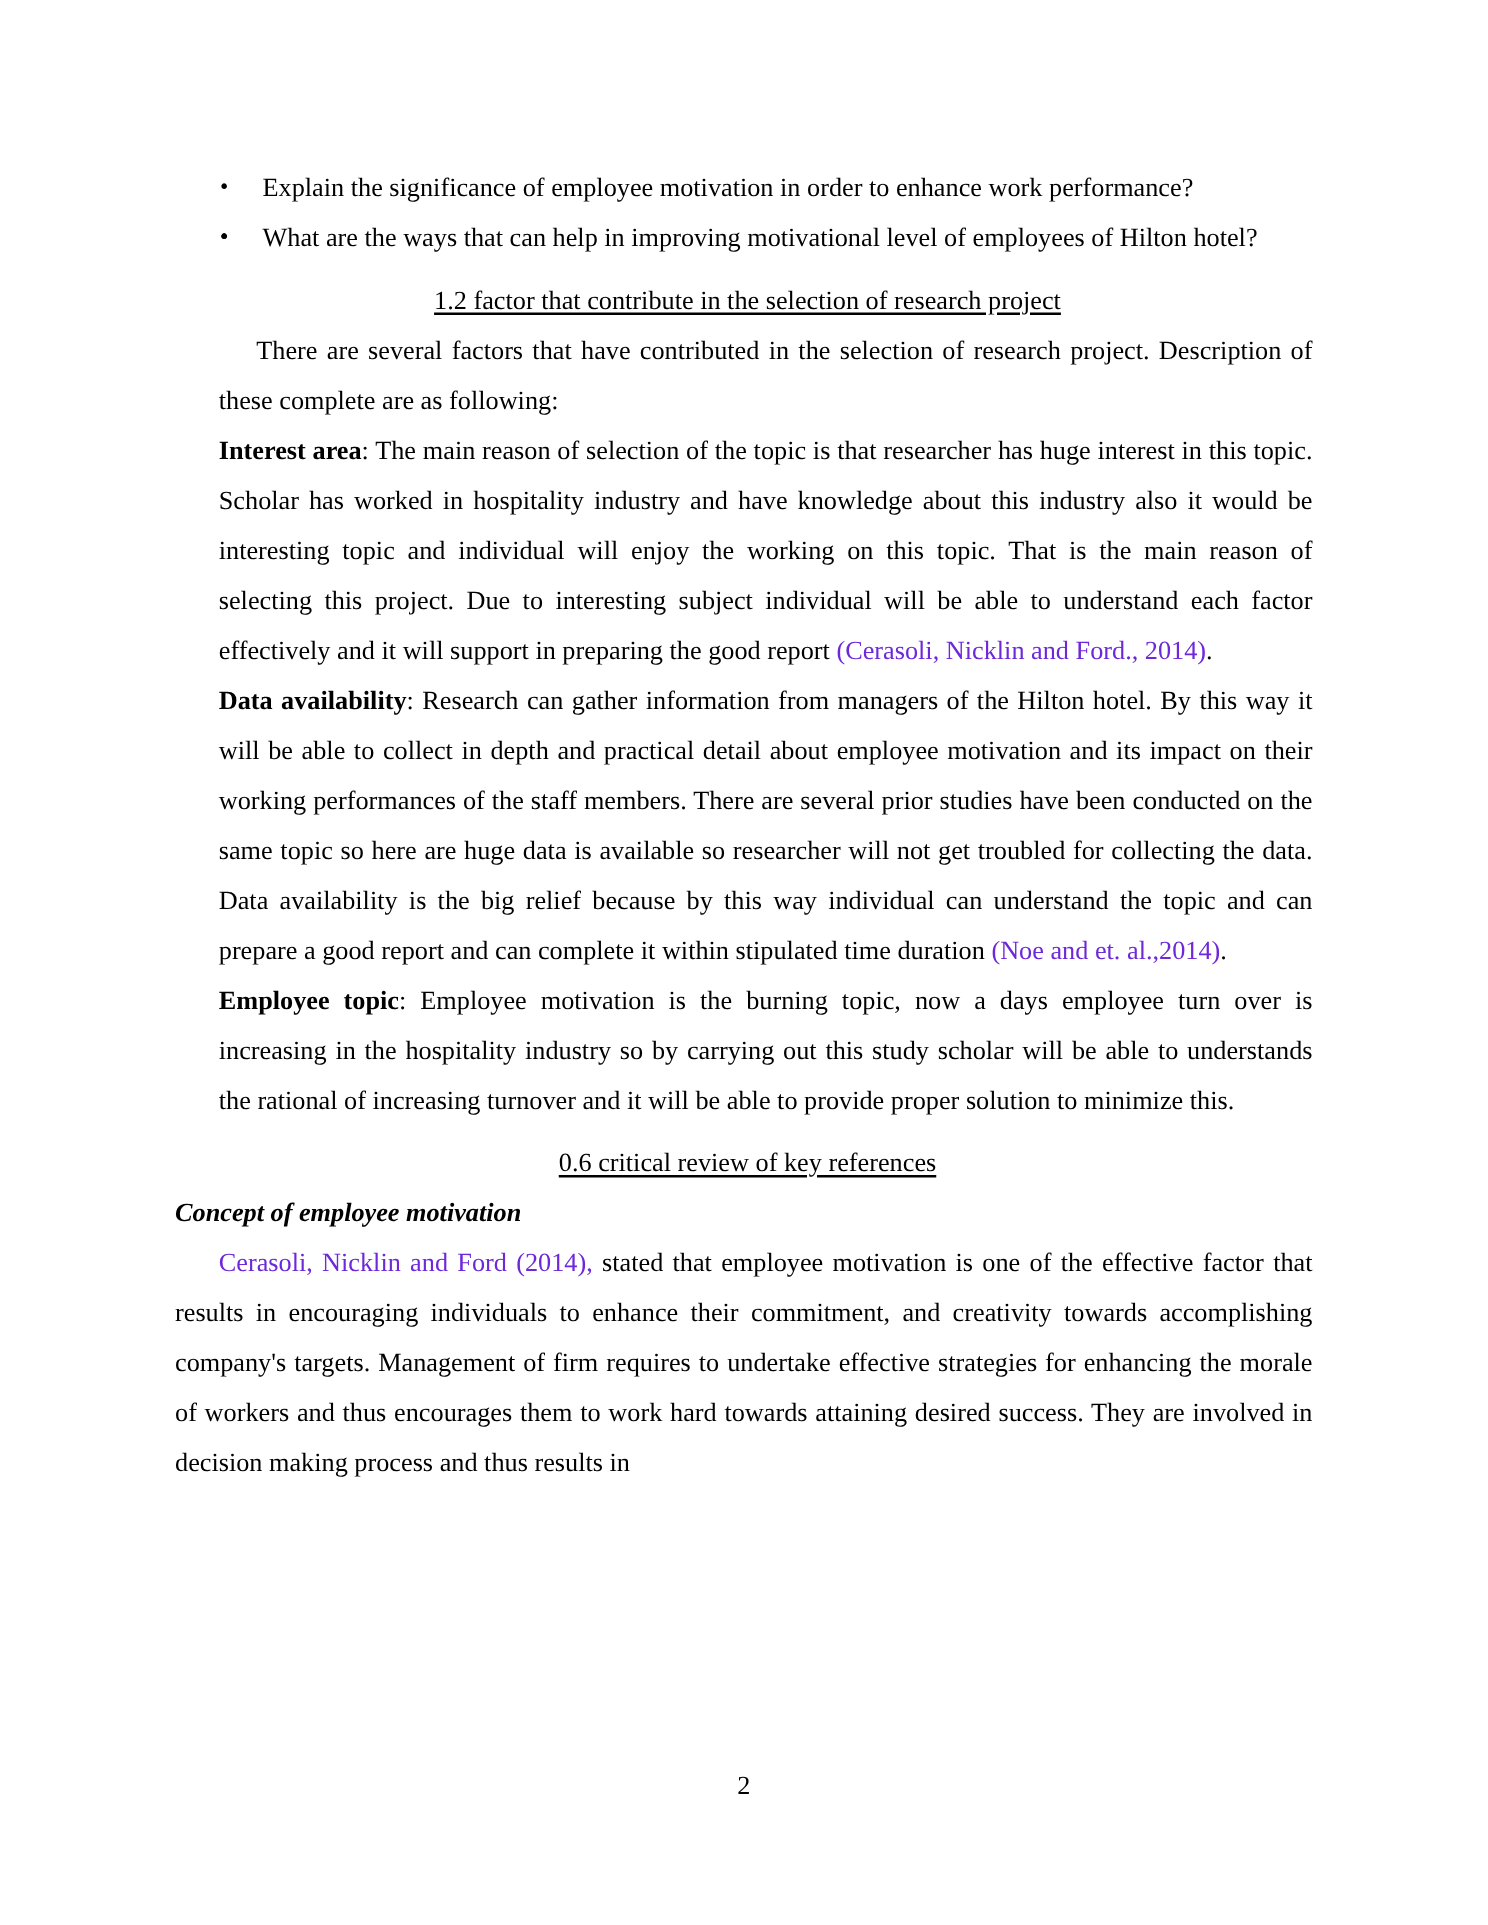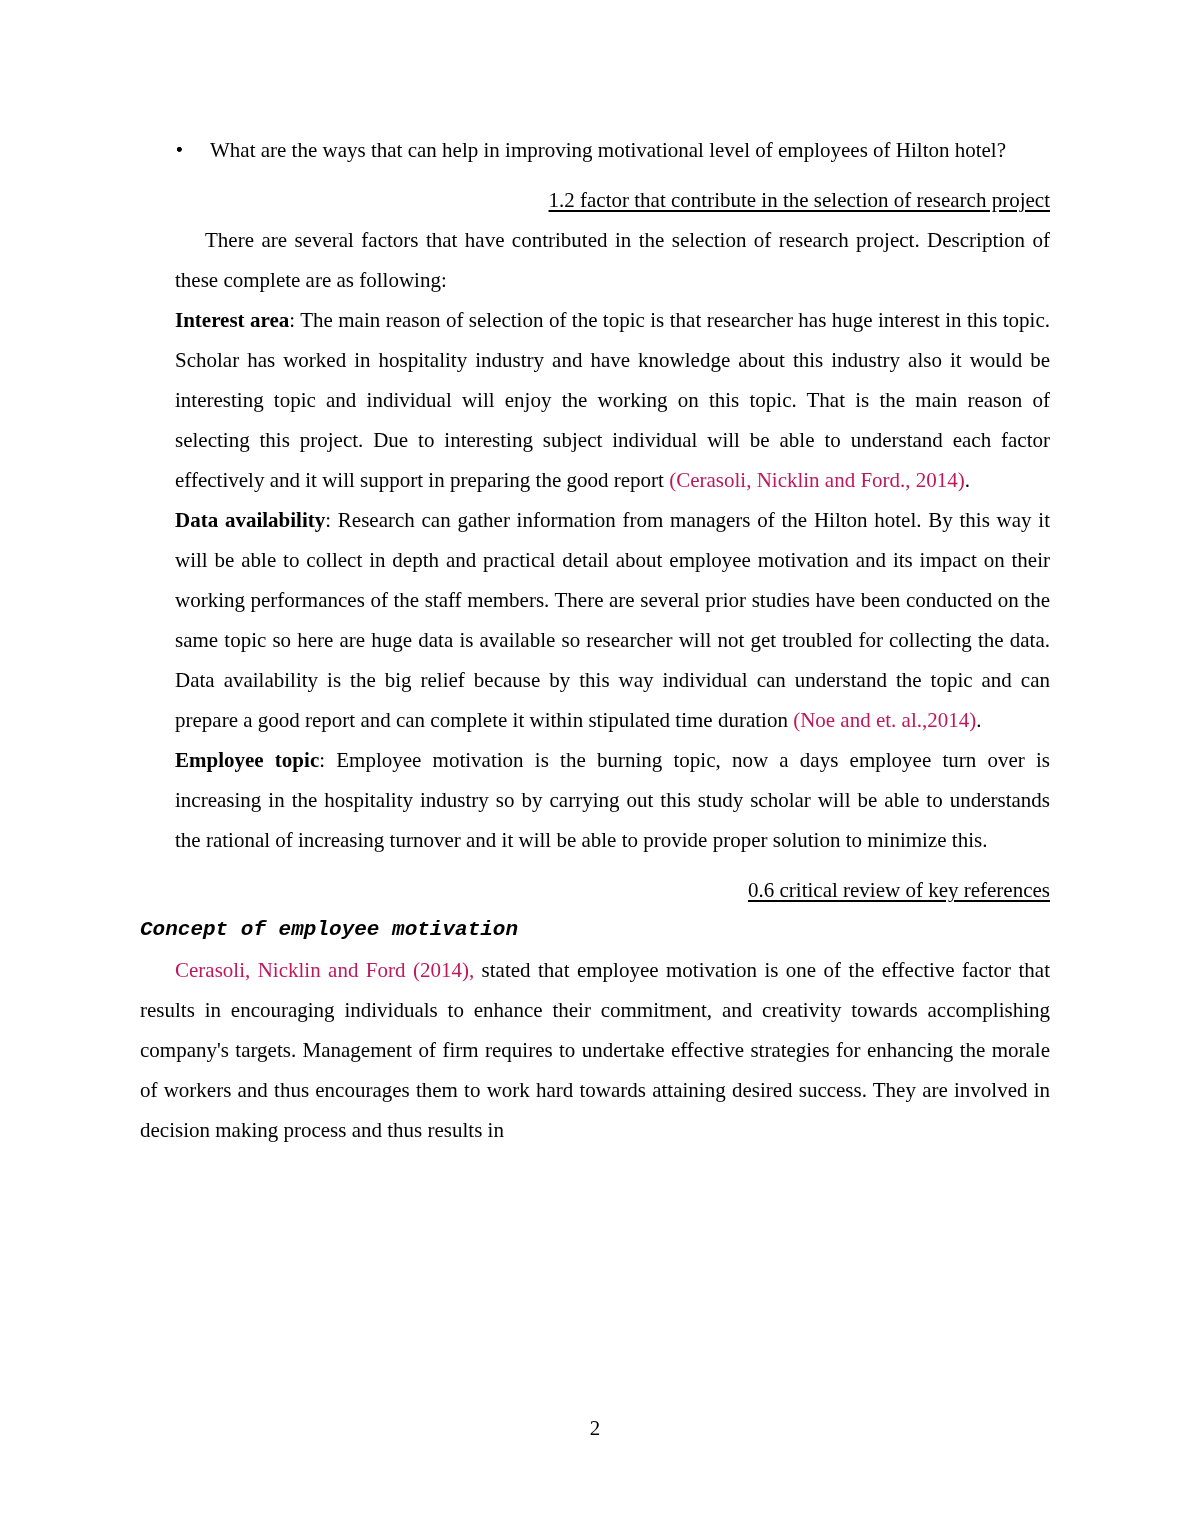--- a/index.html
+++ b/index.html
@@ -46,36 +46,35 @@
     top: 0;
     font-size: 19px;
     line-height: 40px;
   }
 
   
   .section-heading {
     font-size: 21px;
     line-height: 40px;
     margin: 10px 0 0 6px;
-    text-align: right;
+    text-align: center;
   }
   .section-heading .heading-text {
     text-decoration: underline;
     text-underline-offset: 3px;
   }
 
   
   .sub-heading {
     font-size: 21px;
     line-height: 40px;
     font-weight: bold;
     font-style: italic;
     margin: 0;
     text-align: left;
-    font-family: Liberation Mono, monospace;
   }
 
   
   .para {
     font-size: 21px;
     line-height: 40px;
     text-align: justify;
     text-justify: inter-word;
     margin: 0;
   }
@@ -89,21 +88,21 @@
   }
   .para.full {
     margin-left: 0;
     width: 910px;
     text-indent: 35px;
   }
   .para .lead {
     font-weight: bold;
   }
   .cite {
-    color: #be185d;
+    color: #6d28d9;
   }
 
   
   .page-number {
     position: absolute;
     left: 0;
     right: 0;
     top: 1415px;
     text-align: center;
     font-size: 21px;
@@ -113,20 +112,21 @@
 </head>
 <body>
 
 <div class="page">
 
   <div class="content">
 
     <ul class="bullet-list">
       <li class="bullet-item">
         <span class="bullet-dot">•</span>
+        <span>Explain the significance of employee motivation in order to enhance work performance?</span>
       </li>
       <li class="bullet-item">
         <span class="bullet-dot">•</span>
       </li>
       <li class="bullet-item">
         <span class="bullet-dot">•</span>
         <span>What are the ways that can help in improving motivational level of employees of Hilton hotel?</span>
       </li>
     </ul>
 

